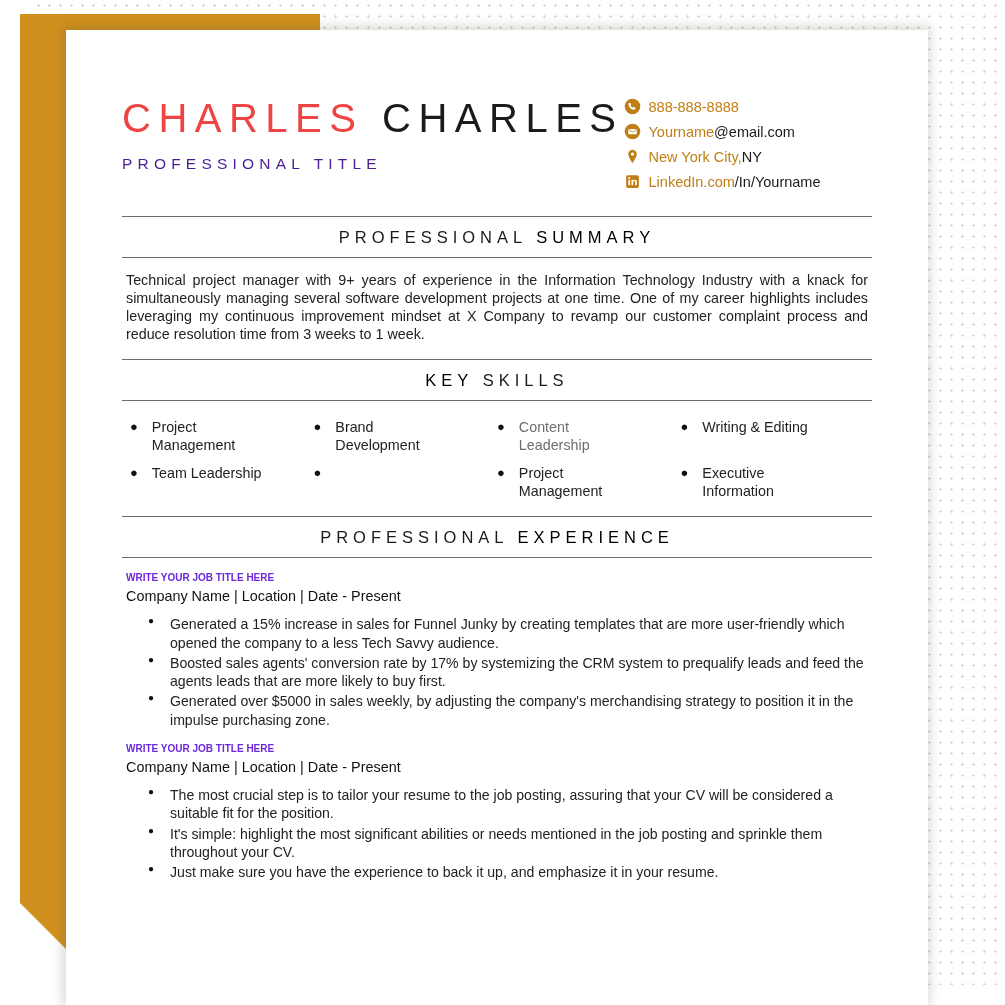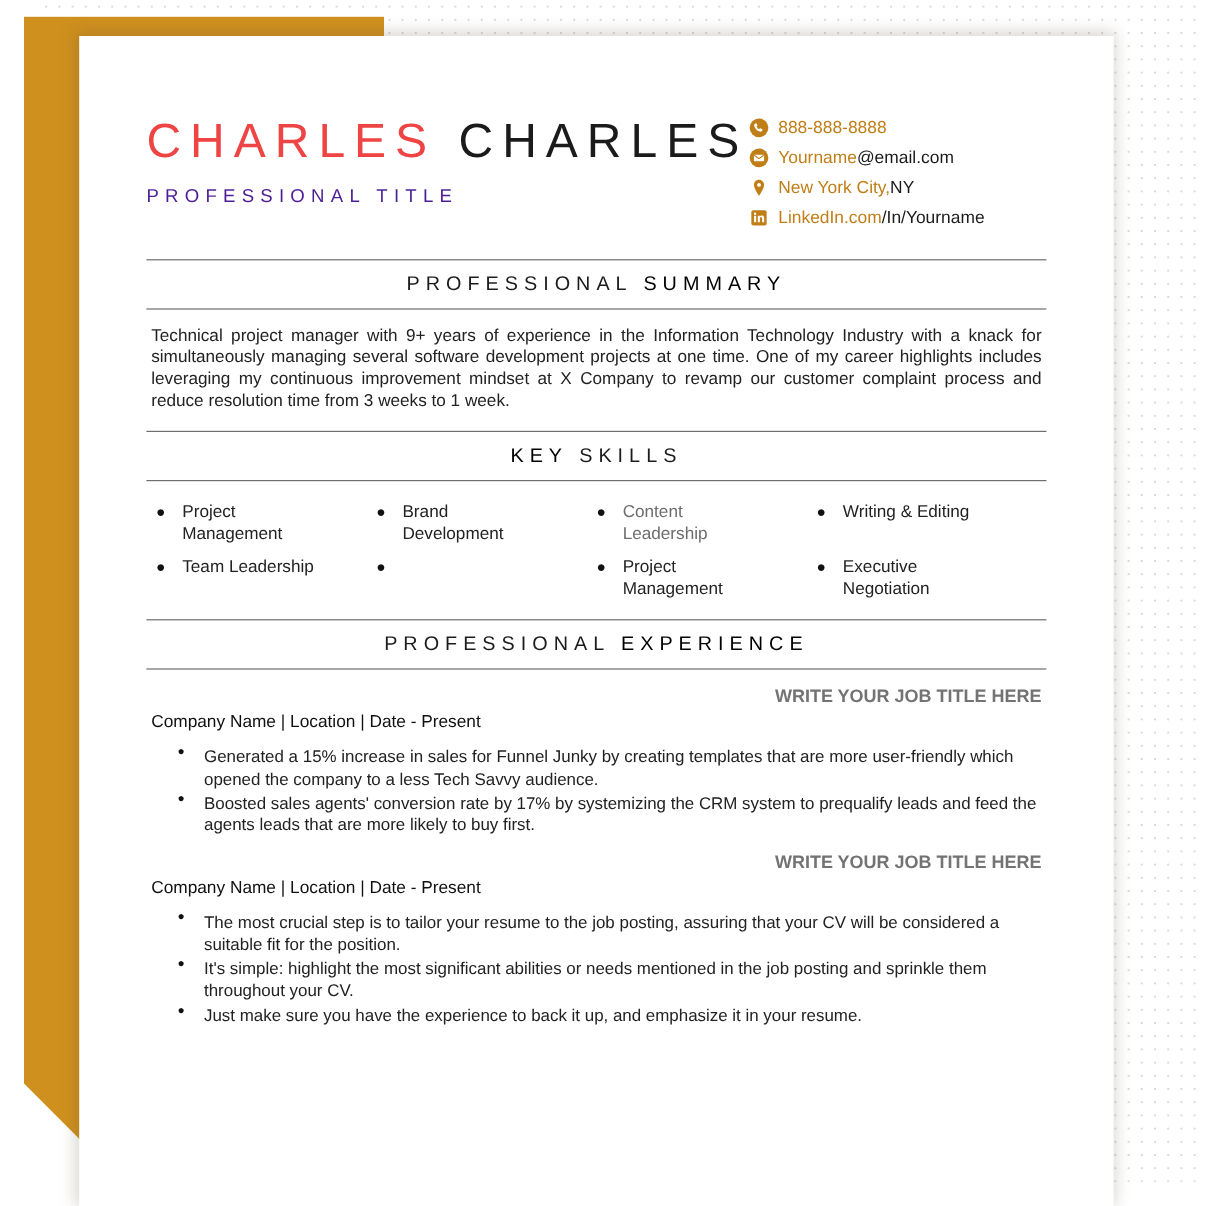--- a/index.html
+++ b/index.html
@@ -162,25 +162,24 @@
     font-size: 13px;
     line-height: 1.2;
     margin-right: 14px;
     color: #111;
   }
   .skill .stext { max-width: 120px; }
   .skill.muted .stext { color: #6d6d6d; }
   
   .job { padding: 0 4px; }
   .job-title {
-    font-size: 15px;
+    font-size: 10px;
     font-weight: bold;
-    color: #737373;
+    color: #6d28d9;
     margin-top: 14px;
-    text-align: right;
   }
   .job-meta {
     font-size: 14.4px;
     color: #111;
     margin-top: 5px;
   }
   .job-desc {
     font-size: 14.2px;
     color: #222;
     line-height: 1.33;
@@ -314,39 +313,40 @@
           </div>
           <div class="skill">
             <span class="bullet">●</span>
           </div>
           <div class="skill">
             <span class="bullet">●</span>
             <span class="stext">Project Management</span>
           </div>
           <div class="skill">
             <span class="bullet">●</span>
-            <span class="stext">Executive Negotiation</span>
+            <span class="stext">Executive Information</span>
           </div>
         </div>
       </div>
 
       <div>
         <div class="rule"></div>
         <div class="sec-head">
           <span>PROFESSIONAL</span>
           <span class="accent">EXPERIENCE</span>
         </div>
         <div class="rule"></div>
 
         <div class="job">
           <div class="job-title">WRITE YOUR JOB TITLE HERE</div>
           <div class="job-meta">Company Name | Location | Date - Present</div>
           <ul class="ul">
             <li>Generated a 15% increase in sales for Funnel Junky by creating templates that are more user-friendly which opened the company to a less Tech Savvy audience.</li>
             <li>Boosted sales agents' conversion rate by 17% by systemizing the CRM system to prequalify leads and feed the agents leads that are more likely to buy first.</li>
+            <li>Generated over $5000 in sales weekly, by adjusting the company's merchandising strategy to position it in the impulse purchasing zone.</li>
           </ul>
         </div>
 
         <div class="job">
           <div class="job-title">WRITE YOUR JOB TITLE HERE</div>
           <div class="job-meta">Company Name | Location | Date - Present</div>
           <ul class="ul">
             <li>The most crucial step is to tailor your resume to the job posting, assuring that your CV will be considered a suitable fit for the position.</li>
             <li>It's simple: highlight the most significant abilities or needs mentioned in the job posting and sprinkle them throughout your CV.</li>
             <li>Just make sure you have the experience to back it up, and emphasize it in your resume.</li>

